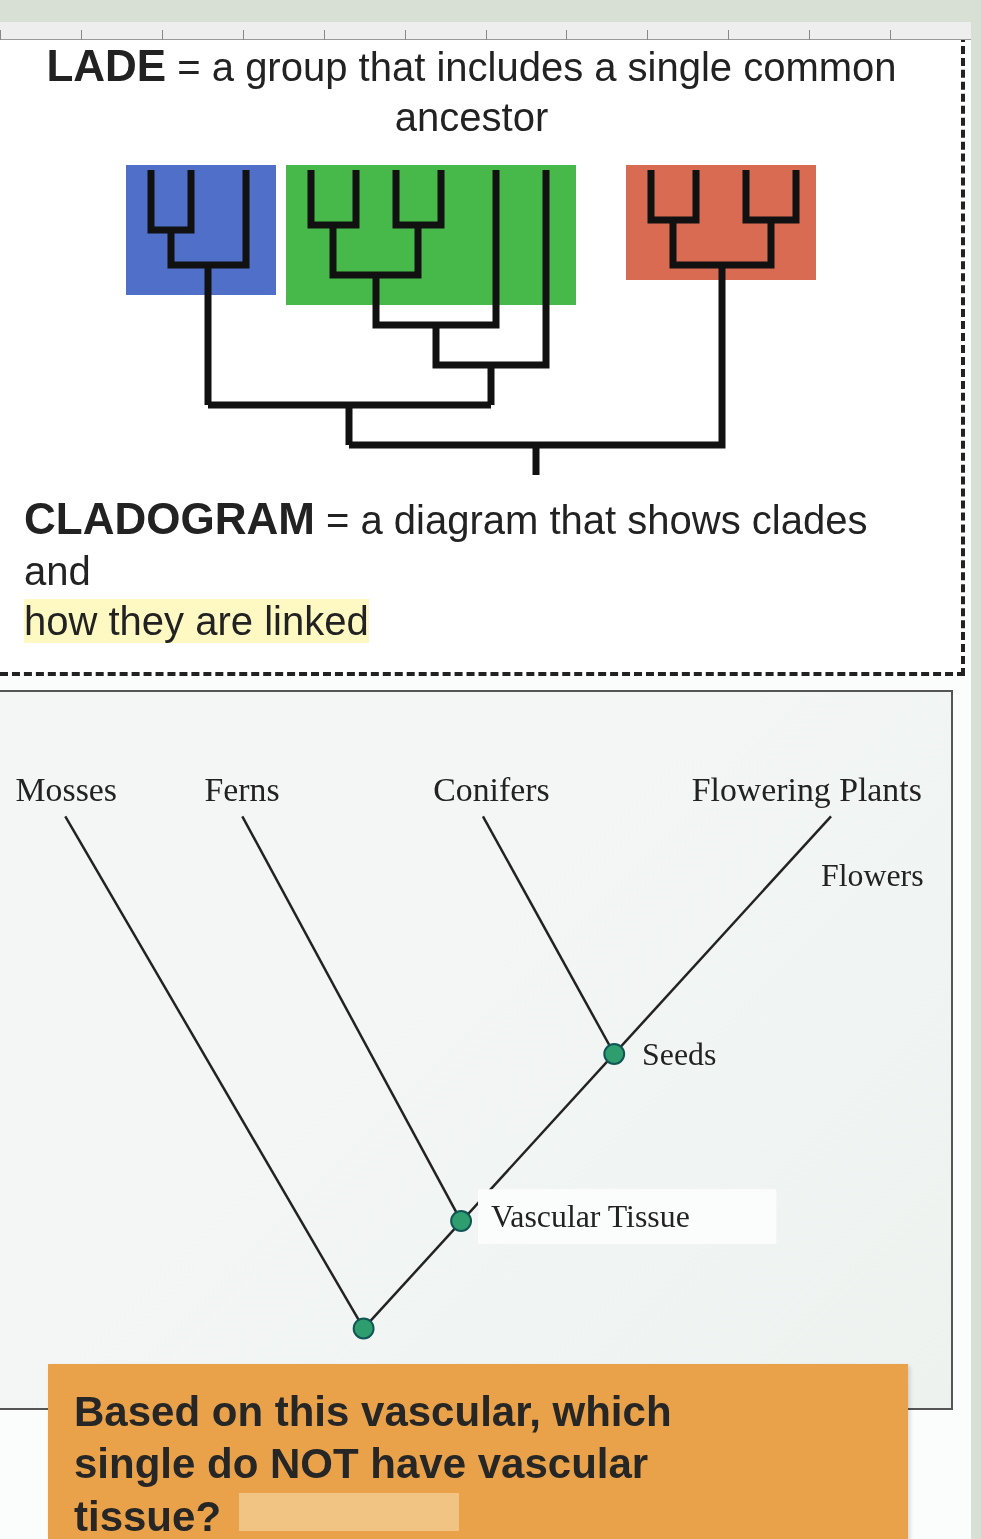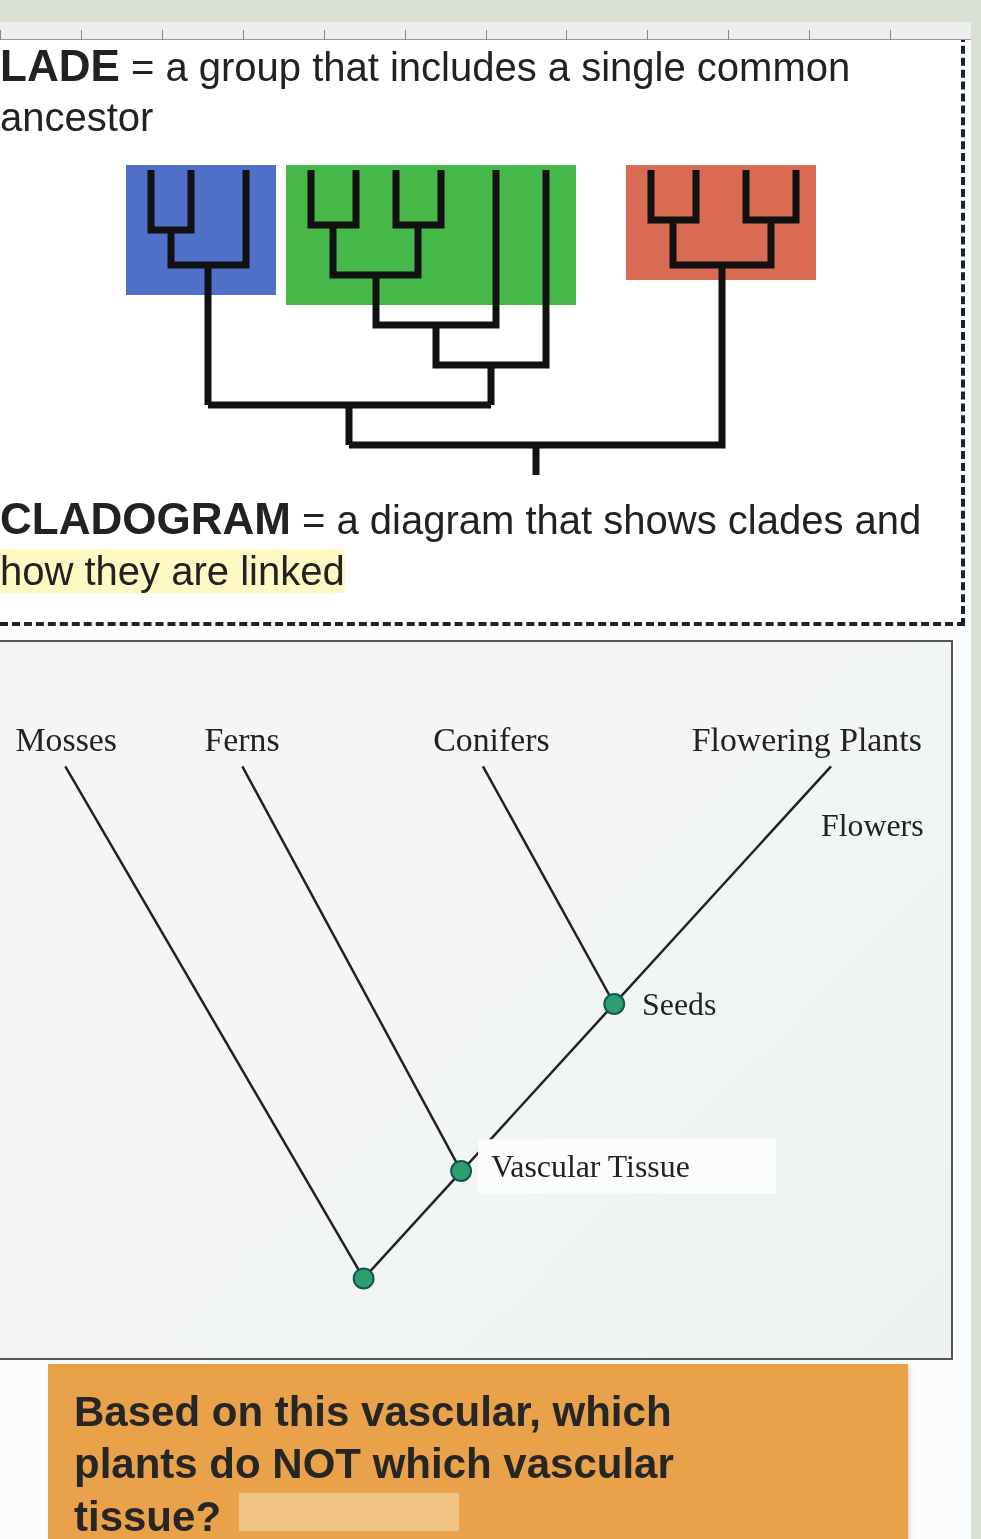--- a/index.html
+++ b/index.html
@@ -32,34 +32,35 @@
     padding: 10px 10px 20px 0;
     border: 4px dashed #222;
     border-left: none;
     background: #fff;
   }
   .clade-def {
     font-size: 40px;
     line-height: 1.2;
     color: #222;
     padding: 4px 8px 14px 0;
+    text-align: center;
   }
   .clade-def .term { font-weight: bold; font-size: 44px; }
 
   .clade-tree-wrap {
     width: 100%;
     display:flex;
     justify-content:center;
   }
 
   .cladogram-def {
     font-size: 40px;
     line-height: 1.25;
     color: #222;
-    padding: 16px 8px 6px 0;
+    padding: 16px 8px 6px 24px;
   }
   .cladogram-def .term { font-weight: bold; font-size: 44px; }
   .highlight-strip {
     background: #fef9c3;
   }
 
   .chart-panel {
     border: 2px solid #555;
     border-left: none;
     margin: 14px 18px 0 0;
@@ -202,18 +203,18 @@
       <text class="trait-label" x="820" y="195">Flowers</text>
       <text class="trait-label" x="640" y="375">Seeds</text>
 
       <rect class="vasc-box" x="475" y="500" width="300" height="55"></rect>
       <text class="trait-label" x="488" y="538">Vascular Tissue</text>
     </svg>
   </div>
 
   <div class="question-box">
     <span>Based on this vascular, which</span><br>
-    <span>plants do NOT which vascular</span><br>
+    <span>single do NOT have vascular</span><br>
     <span>tissue?</span>
     <span class="blank"></span>
   </div>
 
 </div>
 
 </body></html>

